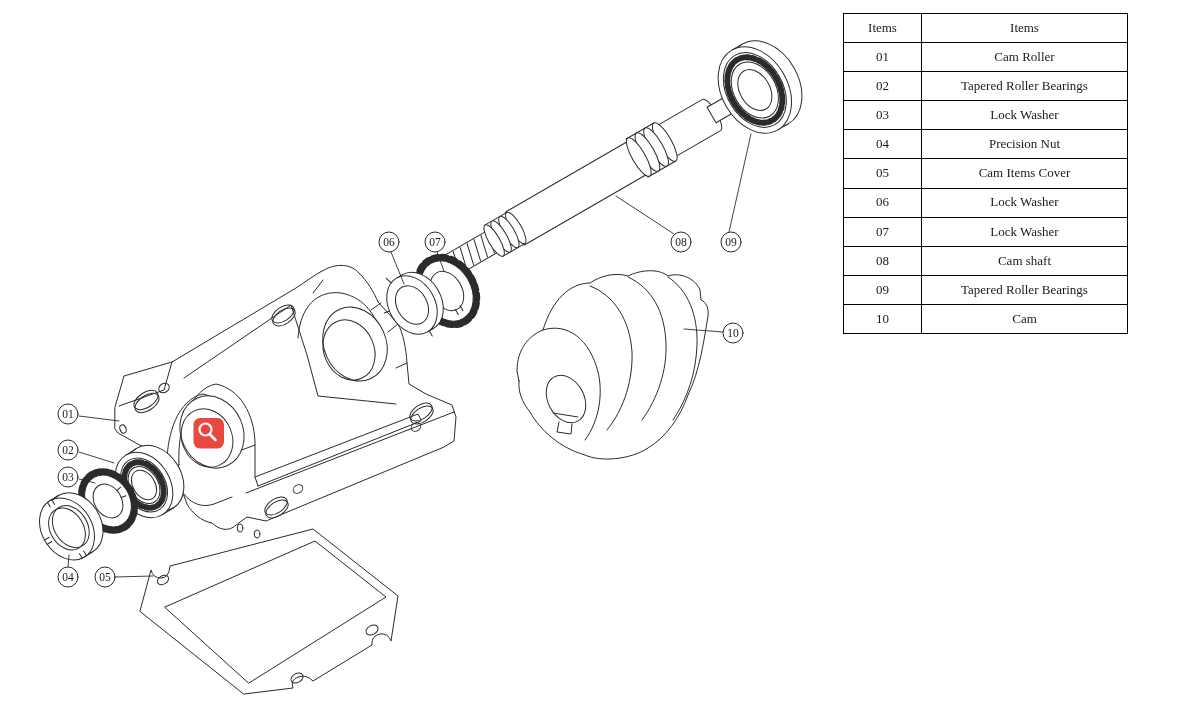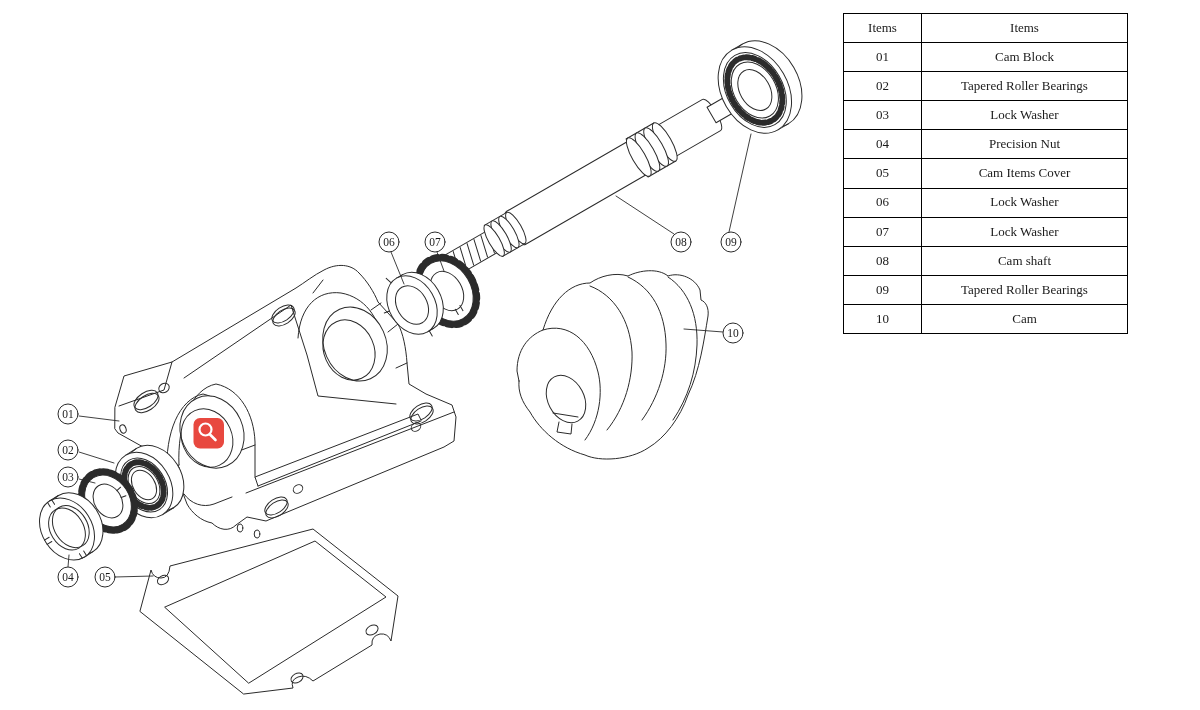--- a/index.html
+++ b/index.html
@@ -266,21 +266,21 @@
     </colgroup>
   <thead>
     <tr>
       <th>Items</th>
       <th>Items</th>
     </tr>
   </thead>
   <tbody>
     <tr>
       <td>01</td>
-      <td>Cam Block</td>
+      <td>Cam Roller</td>
     </tr>
     <tr>
       <td>02</td>
       <td>Tapered Roller Bearings</td>
     </tr>
     <tr>
       <td>03</td>
       <td>Lock Washer</td>
     </tr>
     <tr>

